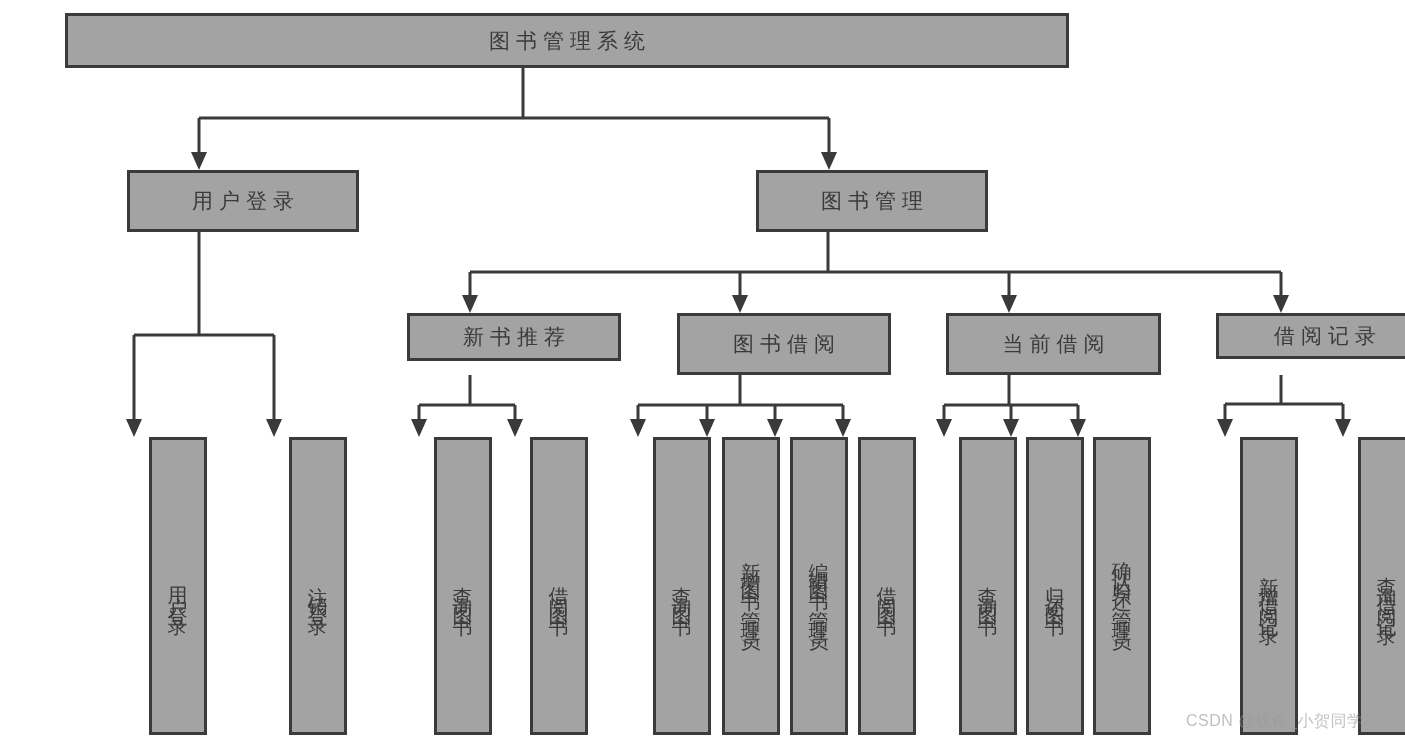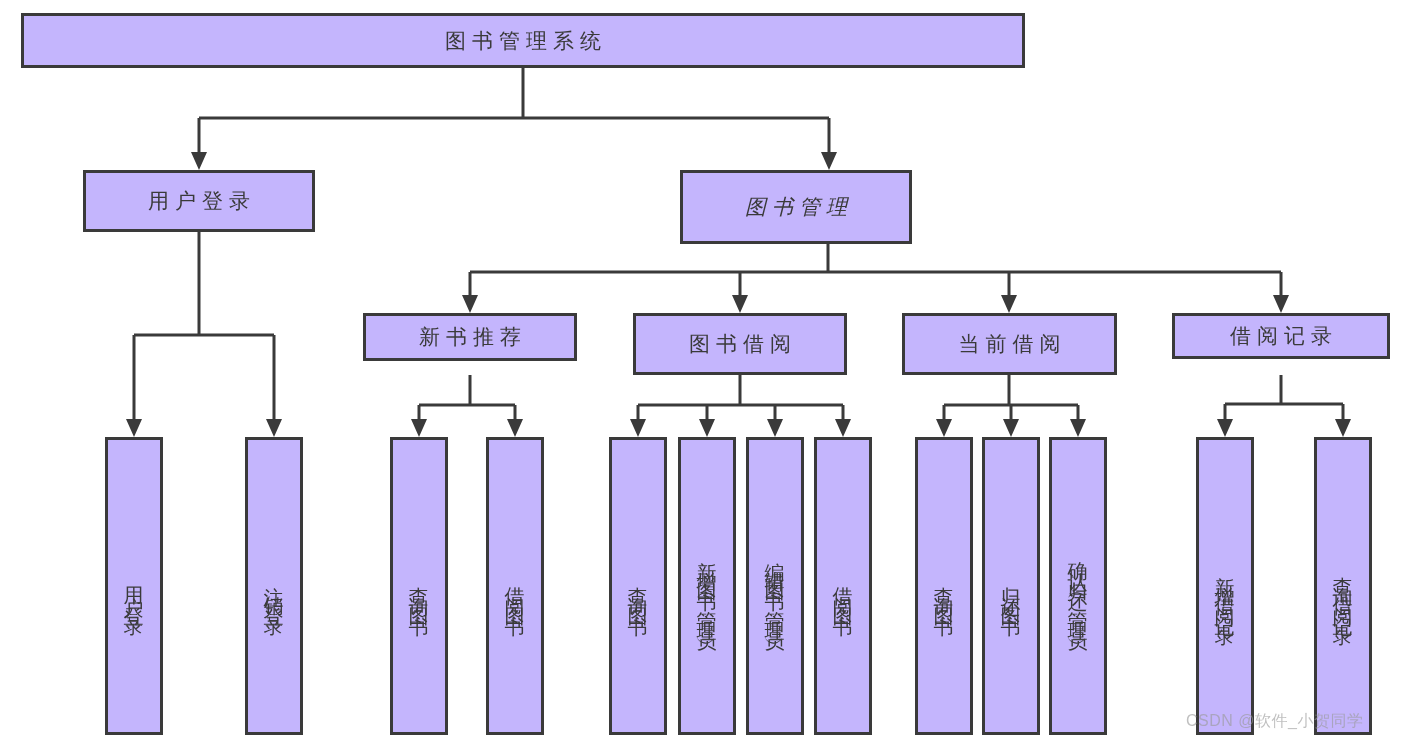--- a/index.html
+++ b/index.html
@@ -14,46 +14,47 @@
     background:var(--bg);
     font-family:"Liberation Sans","DejaVu Sans",sans-serif;
     overflow:hidden;
   }
   .connector-layer{position:absolute;left:0;top:0;width:1405px;height:747px;z-index:1;}
   .ln{stroke:var(--line);stroke-width:3;fill:none;}
   .ar{fill:var(--line);stroke:none;}
   .box{
     position:absolute;
     box-sizing:border-box;
-    background:#c4b5fd;
+    background:#a3a3a3;
     border:3px solid var(--line);
     color:var(--text);
     display:flex;
     align-items:center;
     justify-content:center;
     z-index:2;
+    margin-left:44px;
   }
   .box.h{
     font-size:21px;
     letter-spacing:6px;
     padding-left:6px;   
     white-space:nowrap;
   }
   .box.v{
     writing-mode:vertical-rl;
     text-orientation:mixed;
     font-size:20px;
     letter-spacing:10px;
     padding-top:10px;   
     line-height:1;
   }
   
   .root-box  {left:21px;  top:13px;  width:1004px; height:55px;}
   .lvl2-a    {left:83px;  top:170px; width:232px;  height:62px;}
-  .lvl2-b    {left:680px; top:170px; width:232px;  height:74px;font-style:italic;}
+  .lvl2-b    {left:712px; top:170px; width:232px;  height:62px;}
   .lvl3-a    {left:363px; top:313px; width:214px;  height:48px;}
   .lvl3-b    {left:633px; top:313px; width:214px;  height:62px;}
   .lvl3-c    {left:902px; top:313px; width:215px;  height:62px;}
   .lvl3-d    {left:1172px;top:313px; width:218px;  height:46px;}
   .leaf      {top:437px;  width:58px; height:298px;}
   .x-105{left:105px;} .x-245{left:245px;}
   .x-390{left:390px;} .x-486{left:486px;}
   .x-609{left:609px;} .x-678{left:678px;} .x-746{left:746px;} .x-814{left:814px;}
   .x-915{left:915px;} .x-982{left:982px;} .x-1049{left:1049px;}
   .x-1196{left:1196px;} .x-1314{left:1314px;}

